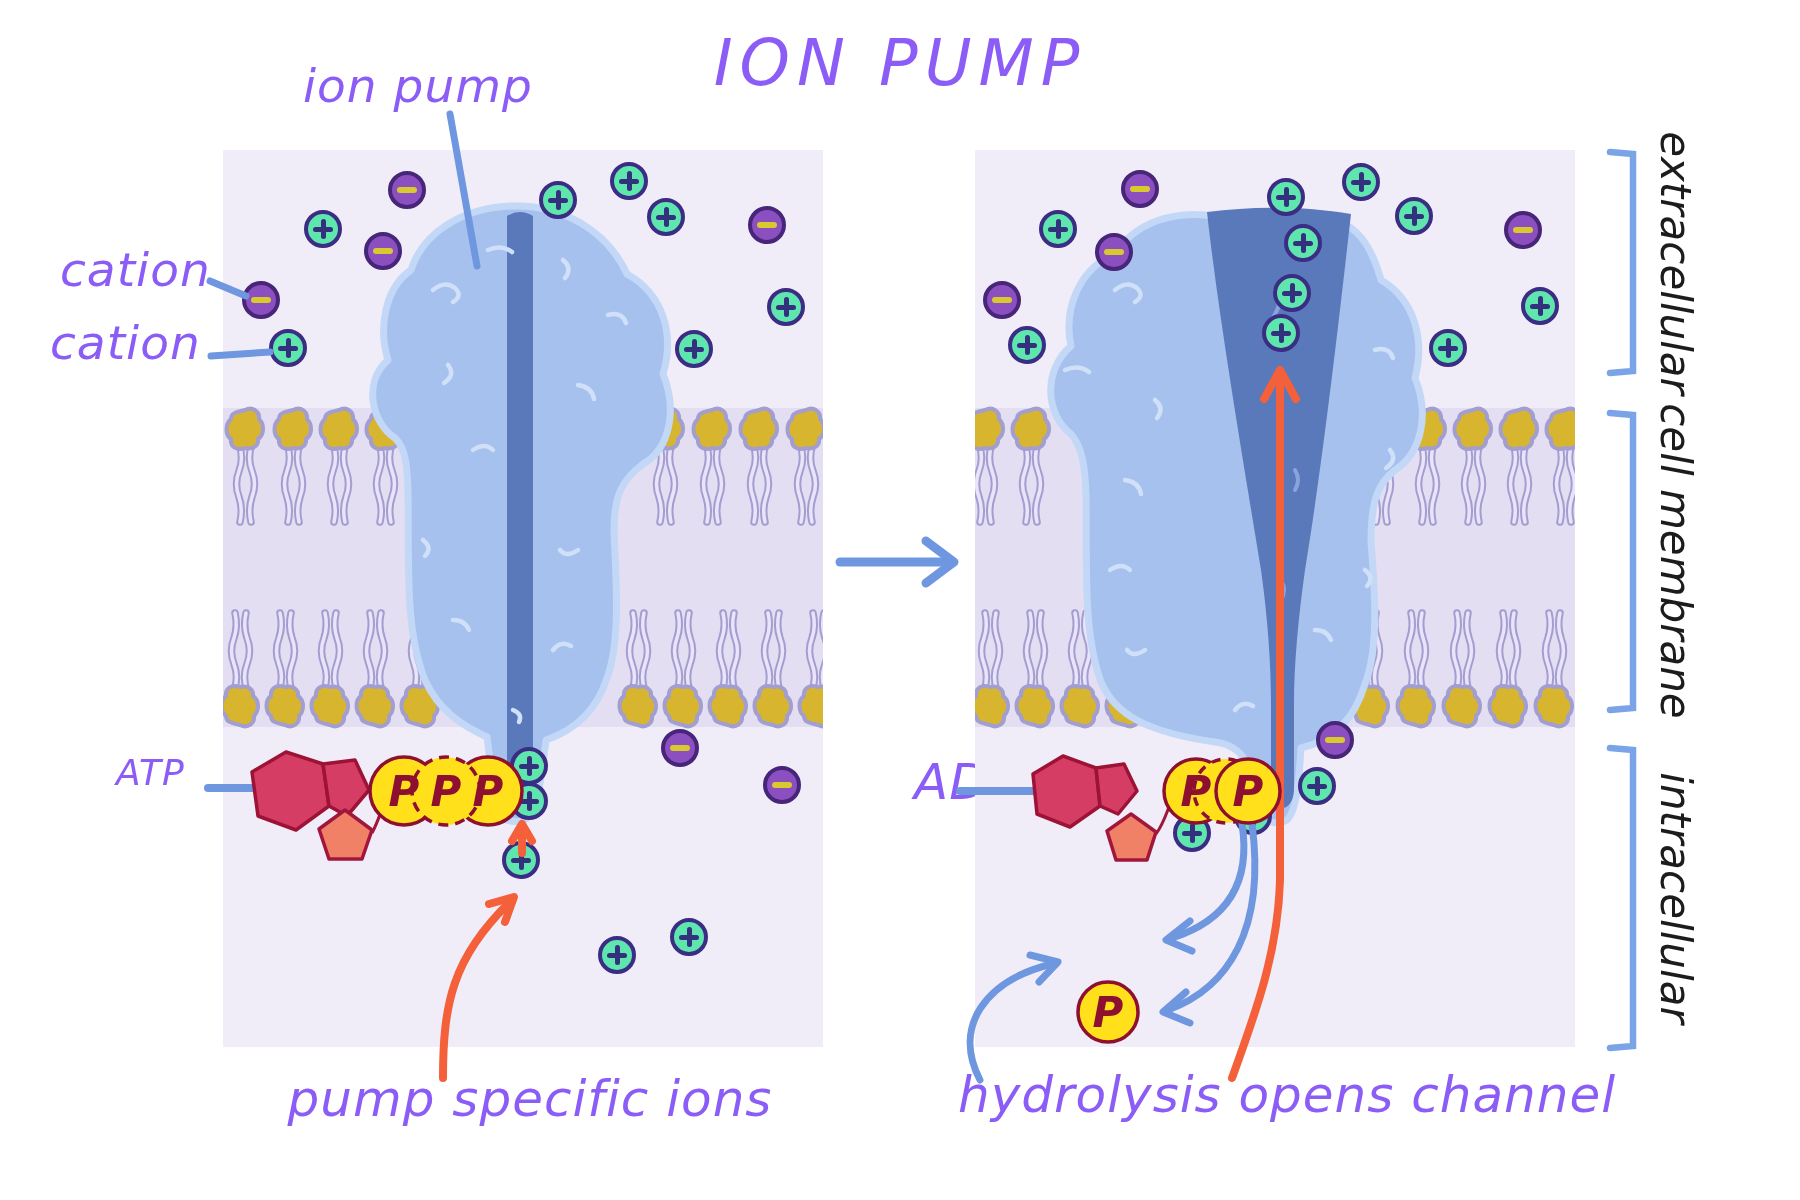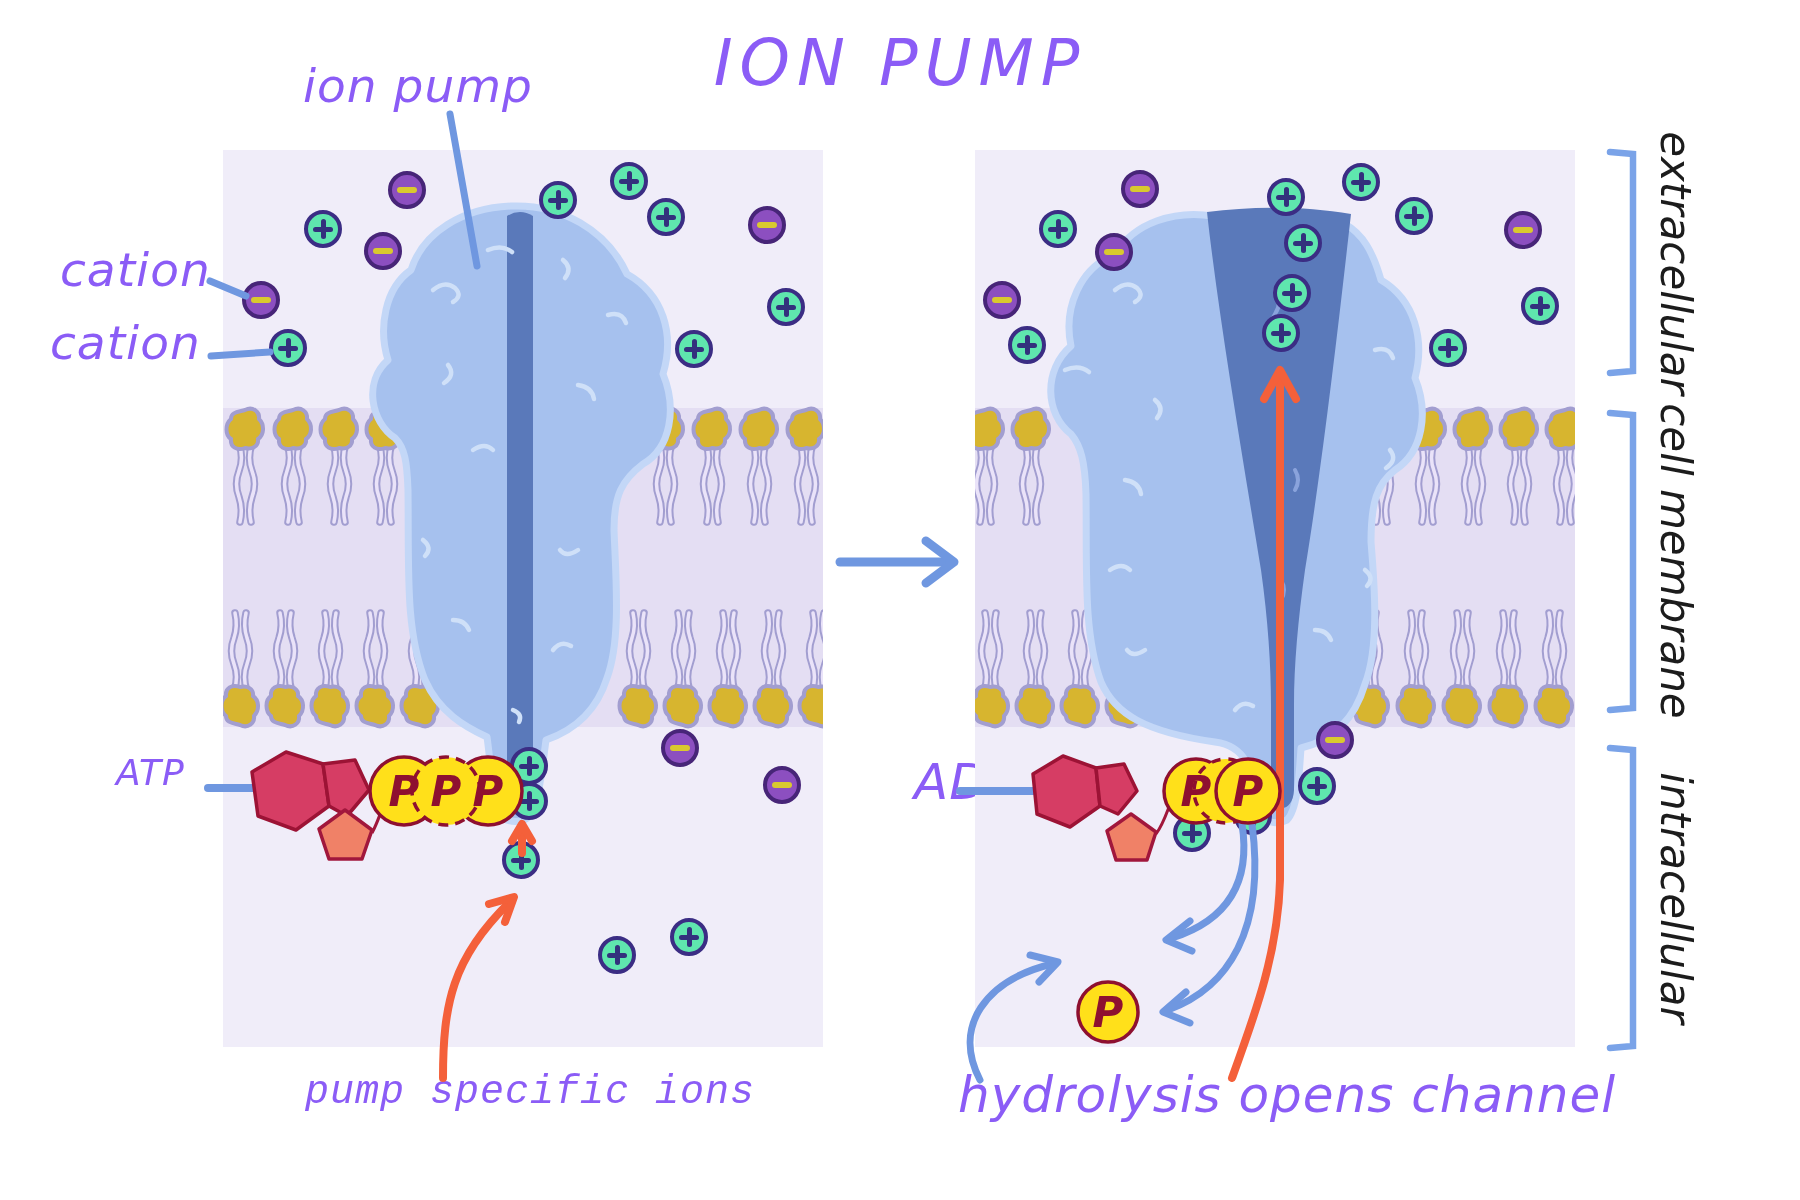--- a/index.html
+++ b/index.html
@@ -5,21 +5,21 @@
   html,body{margin:0;padding:0;background:#fff;}
   #stage{position:relative;width:1800px;height:1200px;background:#ffffff;overflow:hidden;
          font-family:"DejaVu Sans",sans-serif;color:#1f1f1f;}
   .label{position:absolute;font-style:italic;color:#8b5cf6;white-space:nowrap;letter-spacing:1px;}
   #title{left:650px;top:26px;width:500px;text-align:center;font-size:64px;letter-spacing:7px;}
   #lbl-ionpump{left:303px;top:58px;font-size:47px;}
   #lbl-anion{left:60px;top:242px;font-size:47px;}
   #lbl-cation{left:50px;top:315px;font-size:47px;}
   #lbl-atp{left:116px;top:752px;font-size:36px;}
   #lbl-adp{left:914px;top:753px;font-size:50px;}
-  #lbl-pumpions{left:280px;top:1070px;width:500px;text-align:center;font-size:40px;font-family:Liberation Mono, monospace;}
+  #lbl-pumpions{left:280px;top:1070px;width:500px;text-align:center;font-size:50px;}
   #lbl-hydrolysis{left:958px;top:1066px;width:620px;text-align:center;font-size:50px;}
   #lbl-h2o{left:1072px;top:903px;font-size:40px;color:#6f97e0;font-weight:bold;}
   .vlabel{position:absolute;width:320px;height:54px;display:flex;align-items:center;justify-content:center;
           font-size:42px;font-style:italic;color:#1c1c1c;transform:rotate(90deg);white-space:nowrap;}
   #vlbl-extra{left:1516px;top:236px;}
   #vlbl-membrane{left:1516px;top:534px;}
   #vlbl-intra{left:1516px;top:871px;}
   .panel{position:absolute;top:150px;width:600px;height:897px;background:#f0edf9;}
   #panel-left{left:223px;}
   #panel-right{left:975px;}

